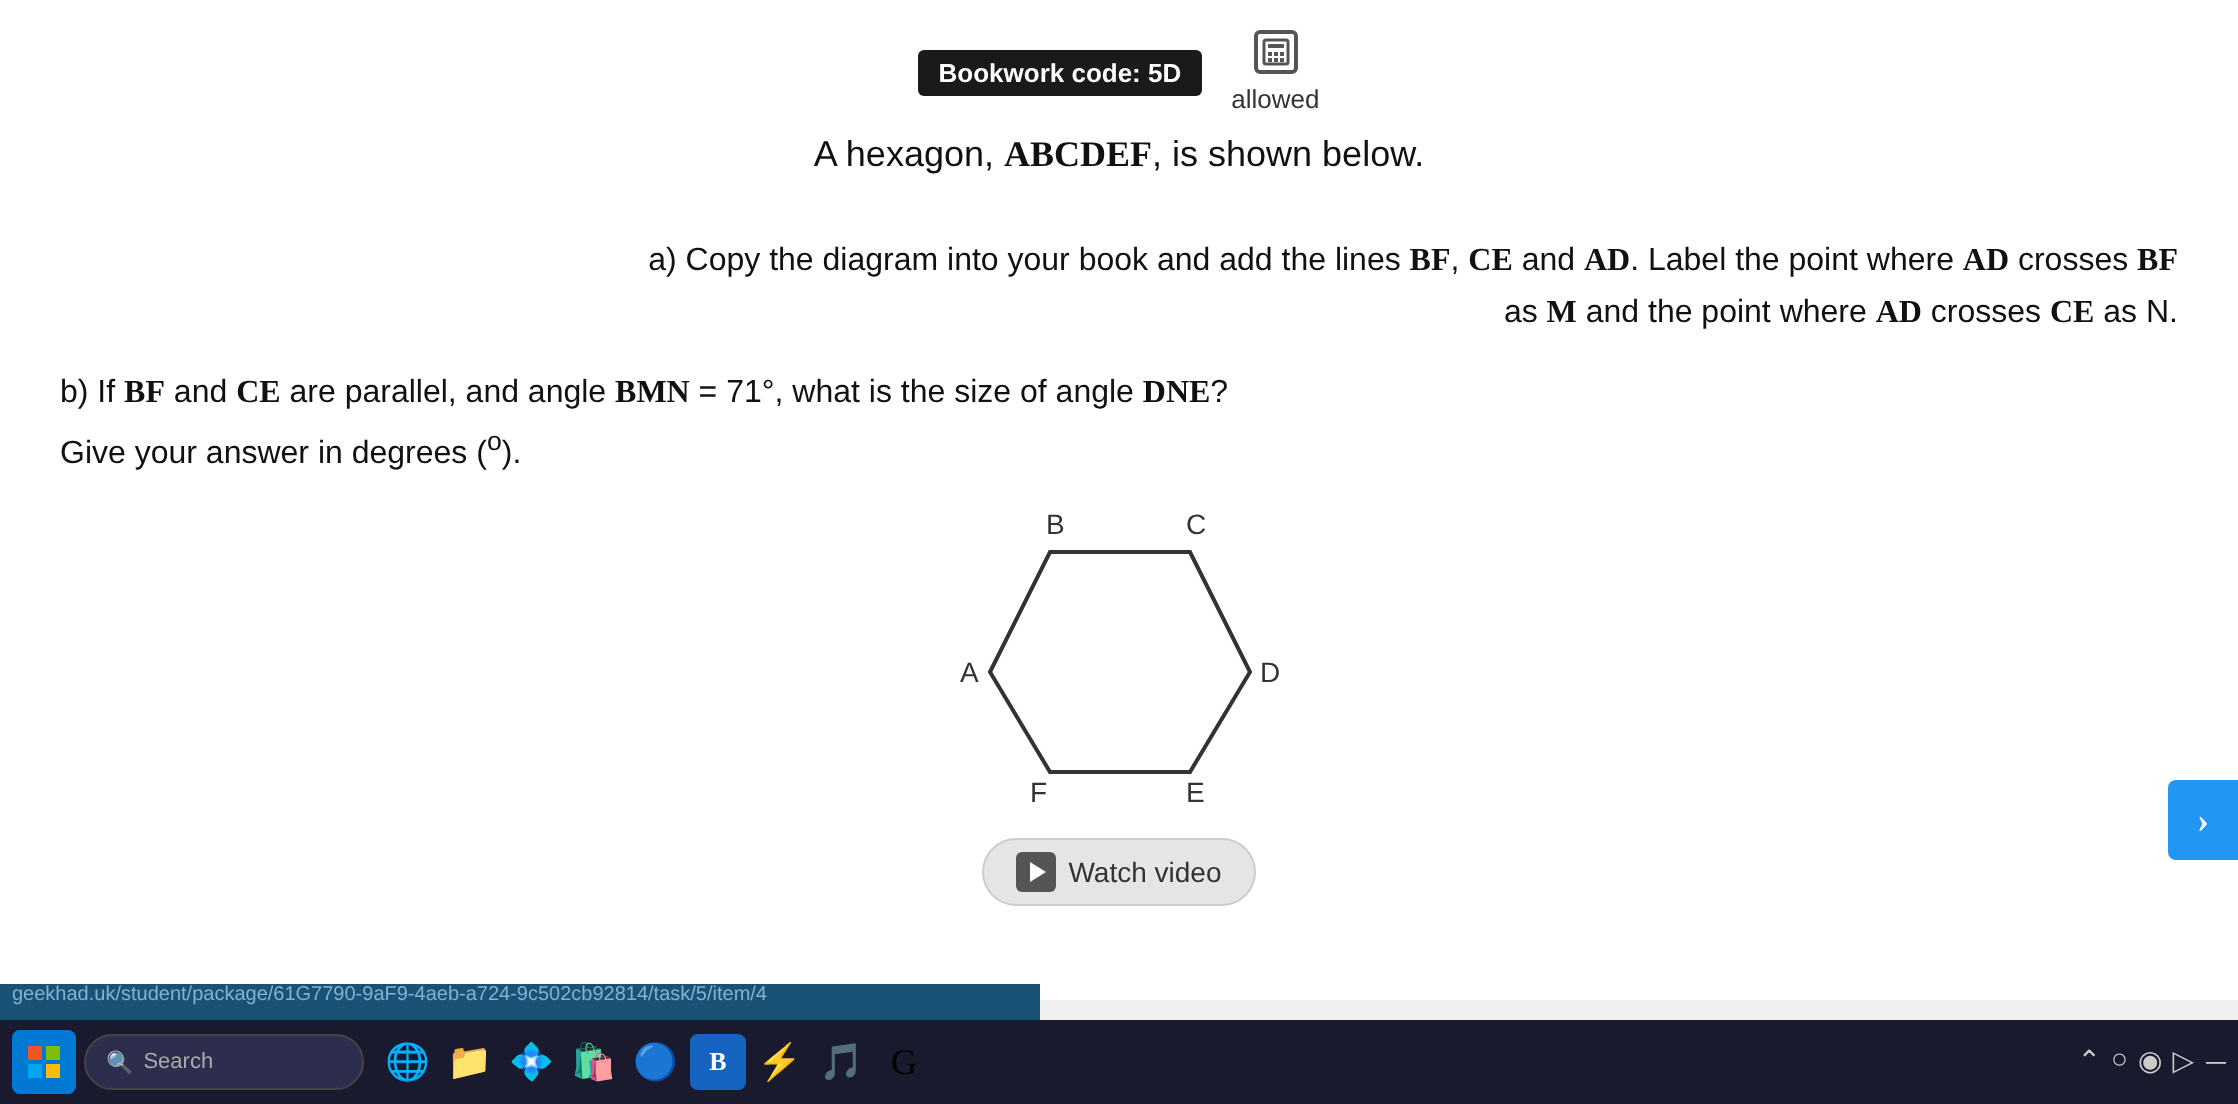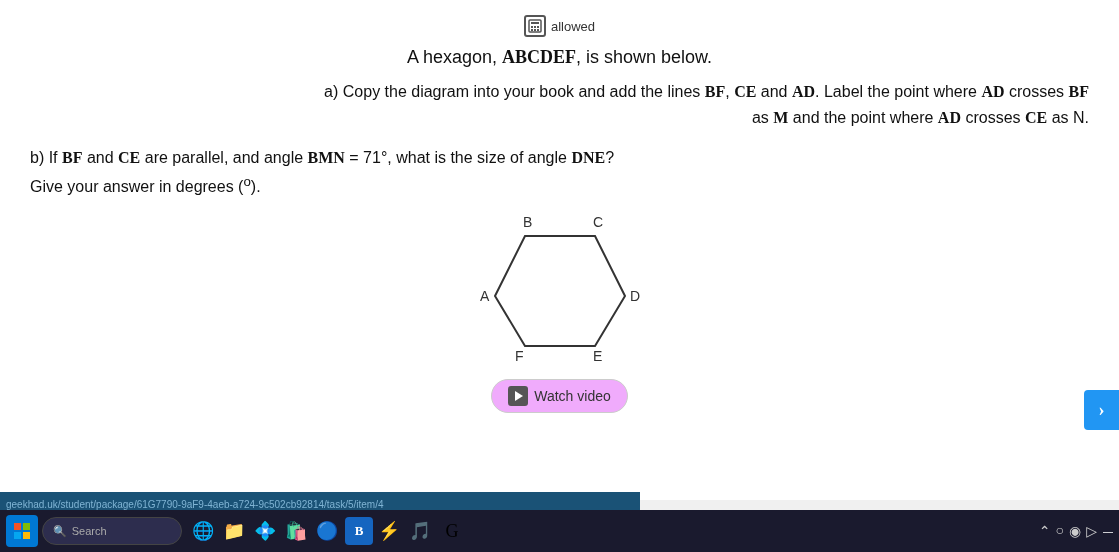--- a/index.html
+++ b/index.html
@@ -40,38 +40,39 @@
       border-radius: 3px;
     }
 
     .calculator-allowed {
       display: flex;
       align-items: center;
       gap: 5px;
       font-family: Arial, sans-serif;
       font-size: 13px;
       color: #333;
+      flex-direction: column;
     }
 
     .calc-icon {
       width: 22px;
       height: 22px;
       border: 2px solid #555;
       border-radius: 3px;
       display: flex;
       align-items: center;
       justify-content: center;
       font-size: 10px;
       color: #555;
     }
 
     .question-title {
       text-align: center;
       font-size: 18px;
-      margin-bottom: 11px;
+      margin-bottom: 30px;
       font-family: Arial, sans-serif;
       color: #111;
     }
 
     .part-a {
       text-align: right;
       font-size: 16px;
       line-height: 1.6;
       margin-bottom: 14px;
       font-family: Arial, sans-serif;
@@ -96,21 +97,21 @@
       display: flex;
       flex-direction: column;
       align-items: center;
       margin-top: 5px;
     }
 
     .watch-video-btn {
       display: flex;
       align-items: center;
       gap: 6px;
-      background: #f0abfc;
+      background: #e5e5e5;
       border: 1px solid #ccc;
       border-radius: 20px;
       padding: 6px 16px;
       font-family: Arial, sans-serif;
       font-size: 14px;
       color: #333;
       cursor: pointer;
       margin-top: 8px;
     }
 
@@ -224,25 +225,25 @@
       color: #fff;
       font-size: 10px;
       font-family: Arial, sans-serif;
       text-align: right;
     }
 
     .browser-bottom-bar {
       position: absolute;
       bottom: 42px;
       left: 0;
-      width: 640px;
+      width: 520px;
       height: 18px;
       background: #1a5276;
       display: flex;
-      align-items: flex-end;
+      align-items: flex-start;
       padding: 0 6px;
     }
 
     .browser-url {
       color: #7fb3d3;
       font-size: 10px;
       font-family: Arial, sans-serif;
       white-space: nowrap;
       overflow: hidden;
       text-overflow: ellipsis;
@@ -273,20 +274,21 @@
       width: 220px;
       height: 160px;
     }
   </style>
 </head>
 <body>
 
 <div class="main-content">
 
   <div class="header-bar">
+    <div class="bookwork-badge">Bookwork code: 5D</div>
     <div class="calculator-allowed">
       <div class="calc-icon">
         <svg width="14" height="14" viewBox="0 0 14 14" fill="none">
           <rect x="1" y="1" width="12" height="12" rx="1" stroke="#555" stroke-width="1.5"></rect>
           <rect x="3" y="3" width="8" height="2" fill="#555"></rect>
           <rect x="3" y="7" width="2" height="2" fill="#555"></rect>
           <rect x="6" y="7" width="2" height="2" fill="#555"></rect>
           <rect x="9" y="7" width="2" height="2" fill="#555"></rect>
           <rect x="3" y="10" width="2" height="2" fill="#555"></rect>
           <rect x="6" y="10" width="2" height="2" fill="#555"></rect>

